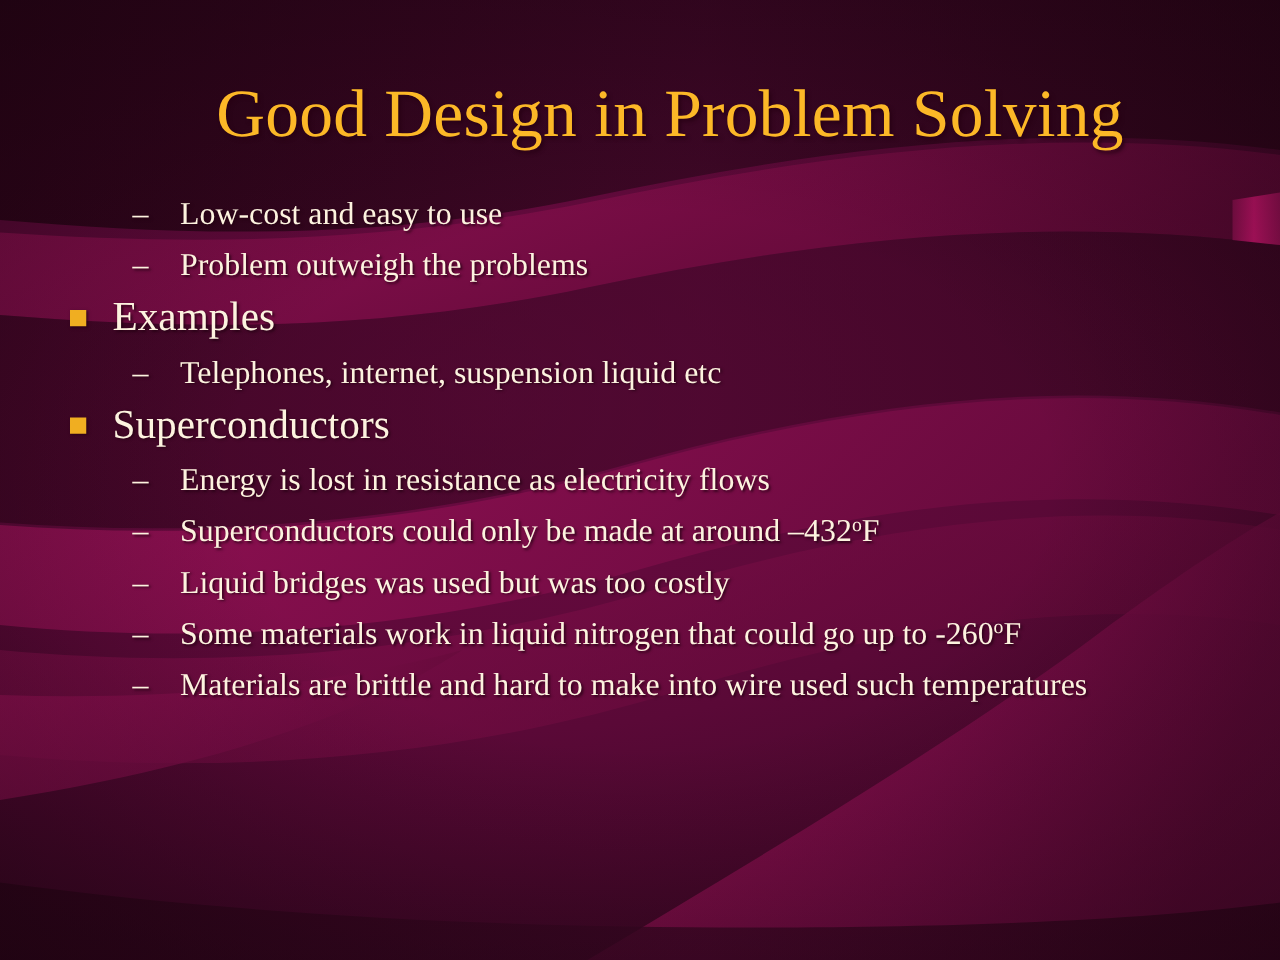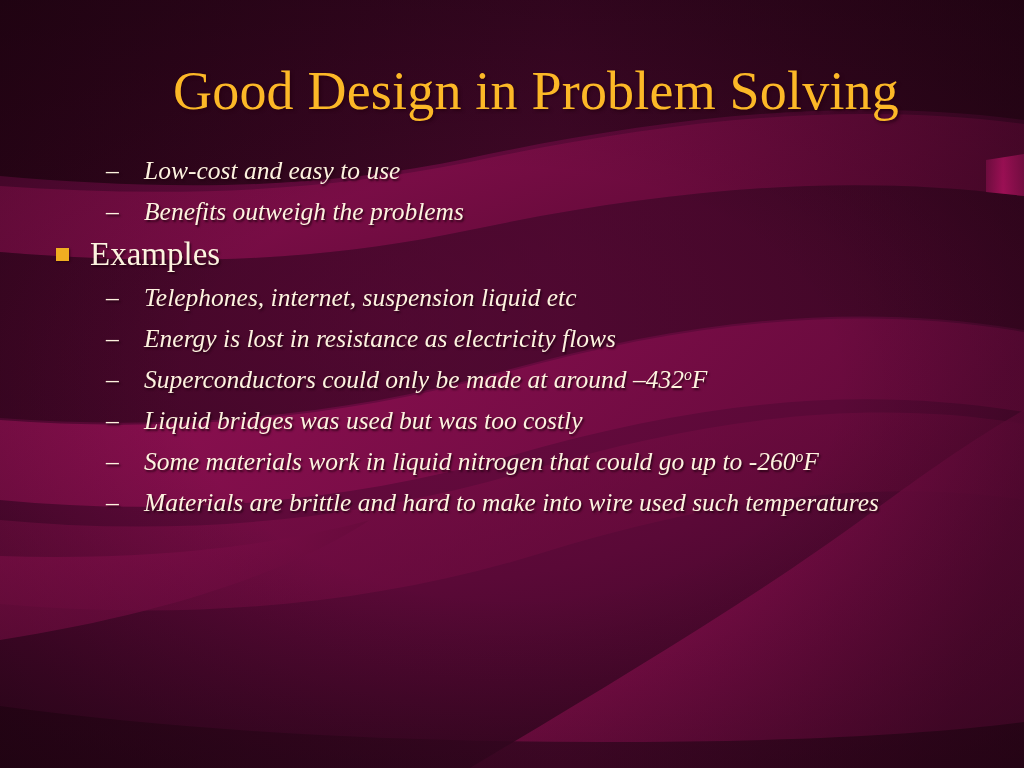--- a/index.html
+++ b/index.html
@@ -98,21 +98,20 @@
   }
   .lvl2 .marker {
     flex: 0 0 auto;
     width: 38px;
     text-align: left;
     color: #fdf3df;
   }
   .lvl2 .text {
     flex: 1 1 auto;
     max-width: 860px;
-    font-style: italic;
   }
   .lvl1 .text {
     flex: 1 1 auto;
   }
   sup.deg {
     font-size: 0.62em;
     vertical-align: 0.52em;
     line-height: 0;
   }
 </style>
@@ -176,35 +175,41 @@
 
   <div class="body-block">
 
     <div class="bullet lvl2">
       <span class="marker">–</span>
       <span class="text">Low-cost and easy to use</span>
     </div>
 
     <div class="bullet lvl2">
       <span class="marker">–</span>
-      <span class="text">Benefits outweigh the problems</span>
+      <span class="text">Problem outweigh the problems</span>
     </div>
 
     <div class="bullet lvl1">
       <span class="marker">
           <i class="sq"></i>
         </span>
       <span class="text">Examples</span>
     </div>
 
     <div class="bullet lvl2">
       <span class="marker">–</span>
       <span class="text">Telephones, internet, suspension liquid etc</span>
     </div>
 
+    <div class="bullet lvl1">
+      <span class="marker">
+          <i class="sq"></i>
+        </span>
+      <span class="text">Superconductors</span>
+    </div>
 
     <div class="bullet lvl2">
       <span class="marker">–</span>
       <span class="text">Energy is lost in resistance as electricity flows</span>
     </div>
 
     <div class="bullet lvl2">
       <span class="marker">–</span>
       <span class="text"><span>Superconductors could only be made at around –432</span><sup class="deg">o</sup><span>F</span></span>
     </div>

